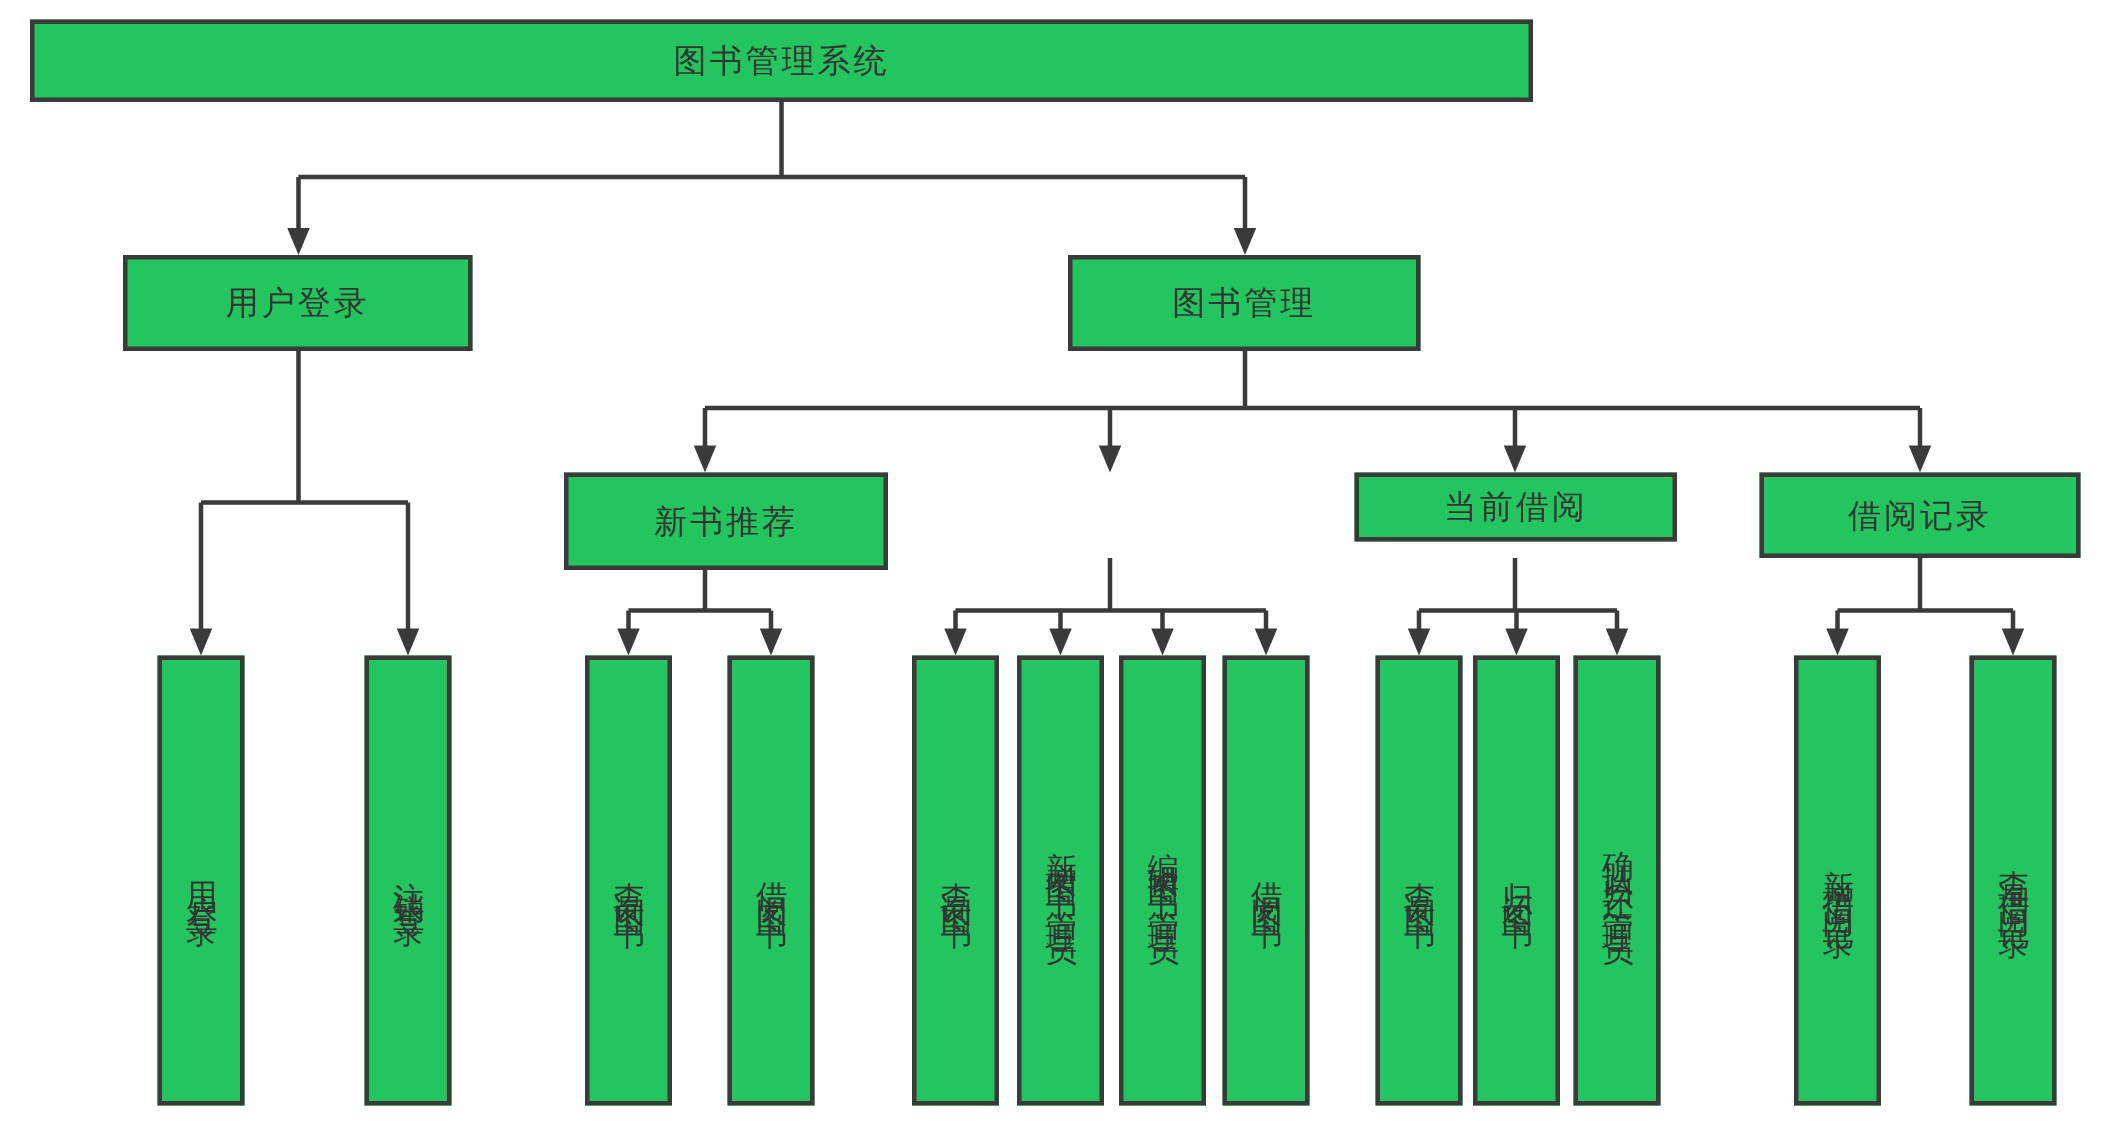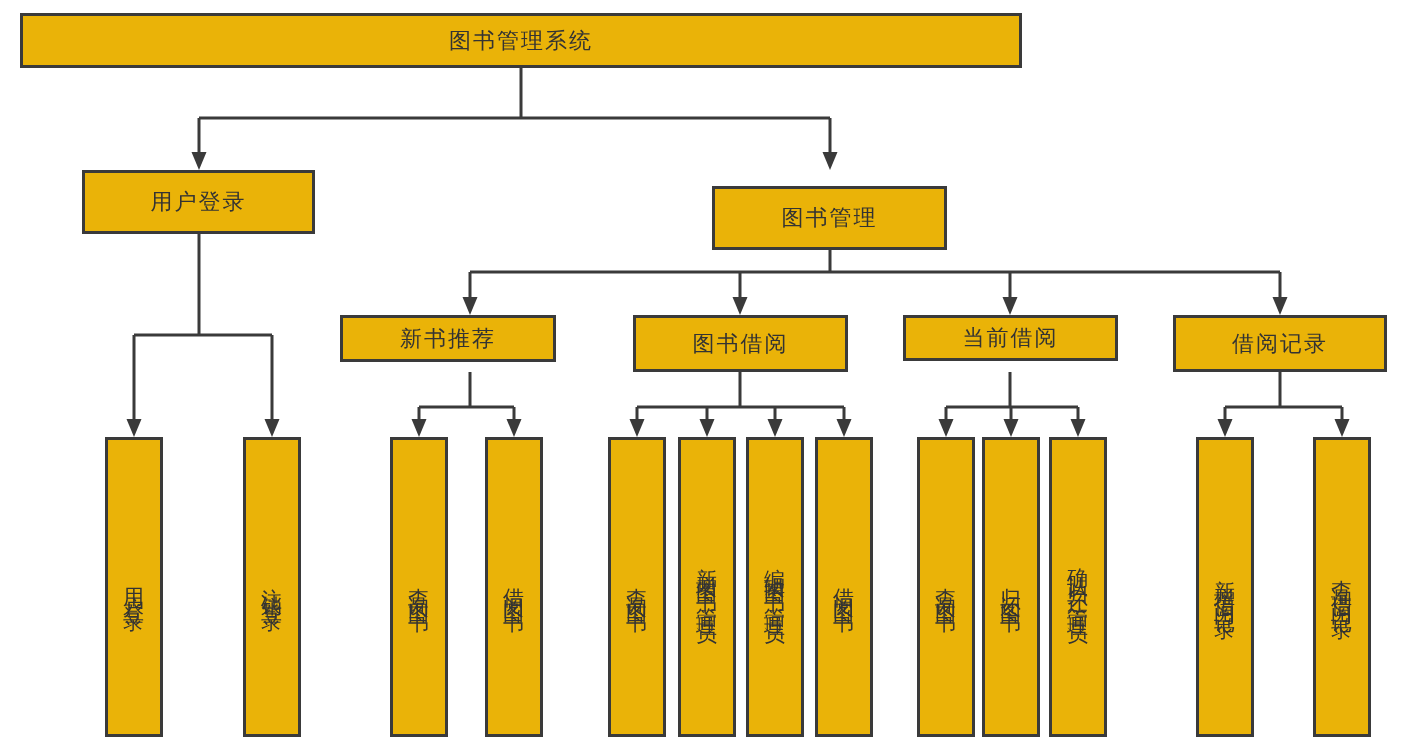--- a/index.html
+++ b/index.html
@@ -18,21 +18,21 @@
   #edges {
     position: absolute;
     left: 0; top: 0;
     width: 1405px; height: 747px;
     z-index: 1;
   }
   .node {
     position: absolute;
     box-sizing: border-box;
     border: 3px solid #3a3a3a;
-    background: #eab308;
+    background: #22c55e;
     display: flex;
     align-items: center;
     justify-content: center;
     color: #333333;
     z-index: 2;
   }
   .node.hbox {
     font-size: 22px;
     letter-spacing: 2px;
     white-space: nowrap;
@@ -44,22 +44,22 @@
     font-size: 21px;
   }
   .leaf .vtext {
     writing-mode: vertical-rl;
     text-orientation: mixed;
     letter-spacing: 8px;
     line-height: 1;
   }
   #root-box   { left: 20px;  top: 13px;  width: 1002px; height: 55px; }
   #n-user     { left: 82px;  top: 170px; width: 233px;  height: 64px; }
-  #n-bookmgr  { left: 712px; top: 170px; width: 235px;  height: 64px; margin-top: 16px; }
-  #n-newbook  { left: 340px; top: 315px; width: 216px;  height: 47px; }
+  #n-bookmgr  { left: 712px; top: 170px; width: 235px;  height: 64px; }
+  #n-newbook  { left: 376px; top: 315px; width: 216px;  height: 65px; }
   #n-borrow   { left: 633px; top: 315px; width: 215px;  height: 57px; }
   #n-current  { left: 903px; top: 315px; width: 215px;  height: 46px; }
   #n-records  { left: 1173px;top: 315px; width: 214px;  height: 57px; }
   #lf-login   { left: 105px; }
   #lf-logout  { left: 243px; }
   #lf-q2      { left: 390px; }
   #lf-b2      { left: 485px; }
   #lf-q3      { left: 608px; }
   #lf-add3    { left: 678px; }
   #lf-edit3   { left: 746px; }
@@ -151,23 +151,20 @@
   <div class="node hbox" id="n-user">
     <span>用户登录</span>
   </div>
   <div class="node hbox" id="n-bookmgr">
     <span>图书管理</span>
   </div>
 
   <div class="node hbox" id="n-newbook">
     <span>新书推荐</span>
   </div>
-  <div class="node hbox" id="n-borrow">
-    <span>图书借阅</span>
-  </div>
   <div class="node hbox" id="n-current">
     <span>当前借阅</span>
   </div>
   <div class="node hbox" id="n-records">
     <span>借阅记录</span>
   </div>
 
   <div class="node leaf" id="lf-login">
     <span class="vtext">用户登录</span>
   </div>

